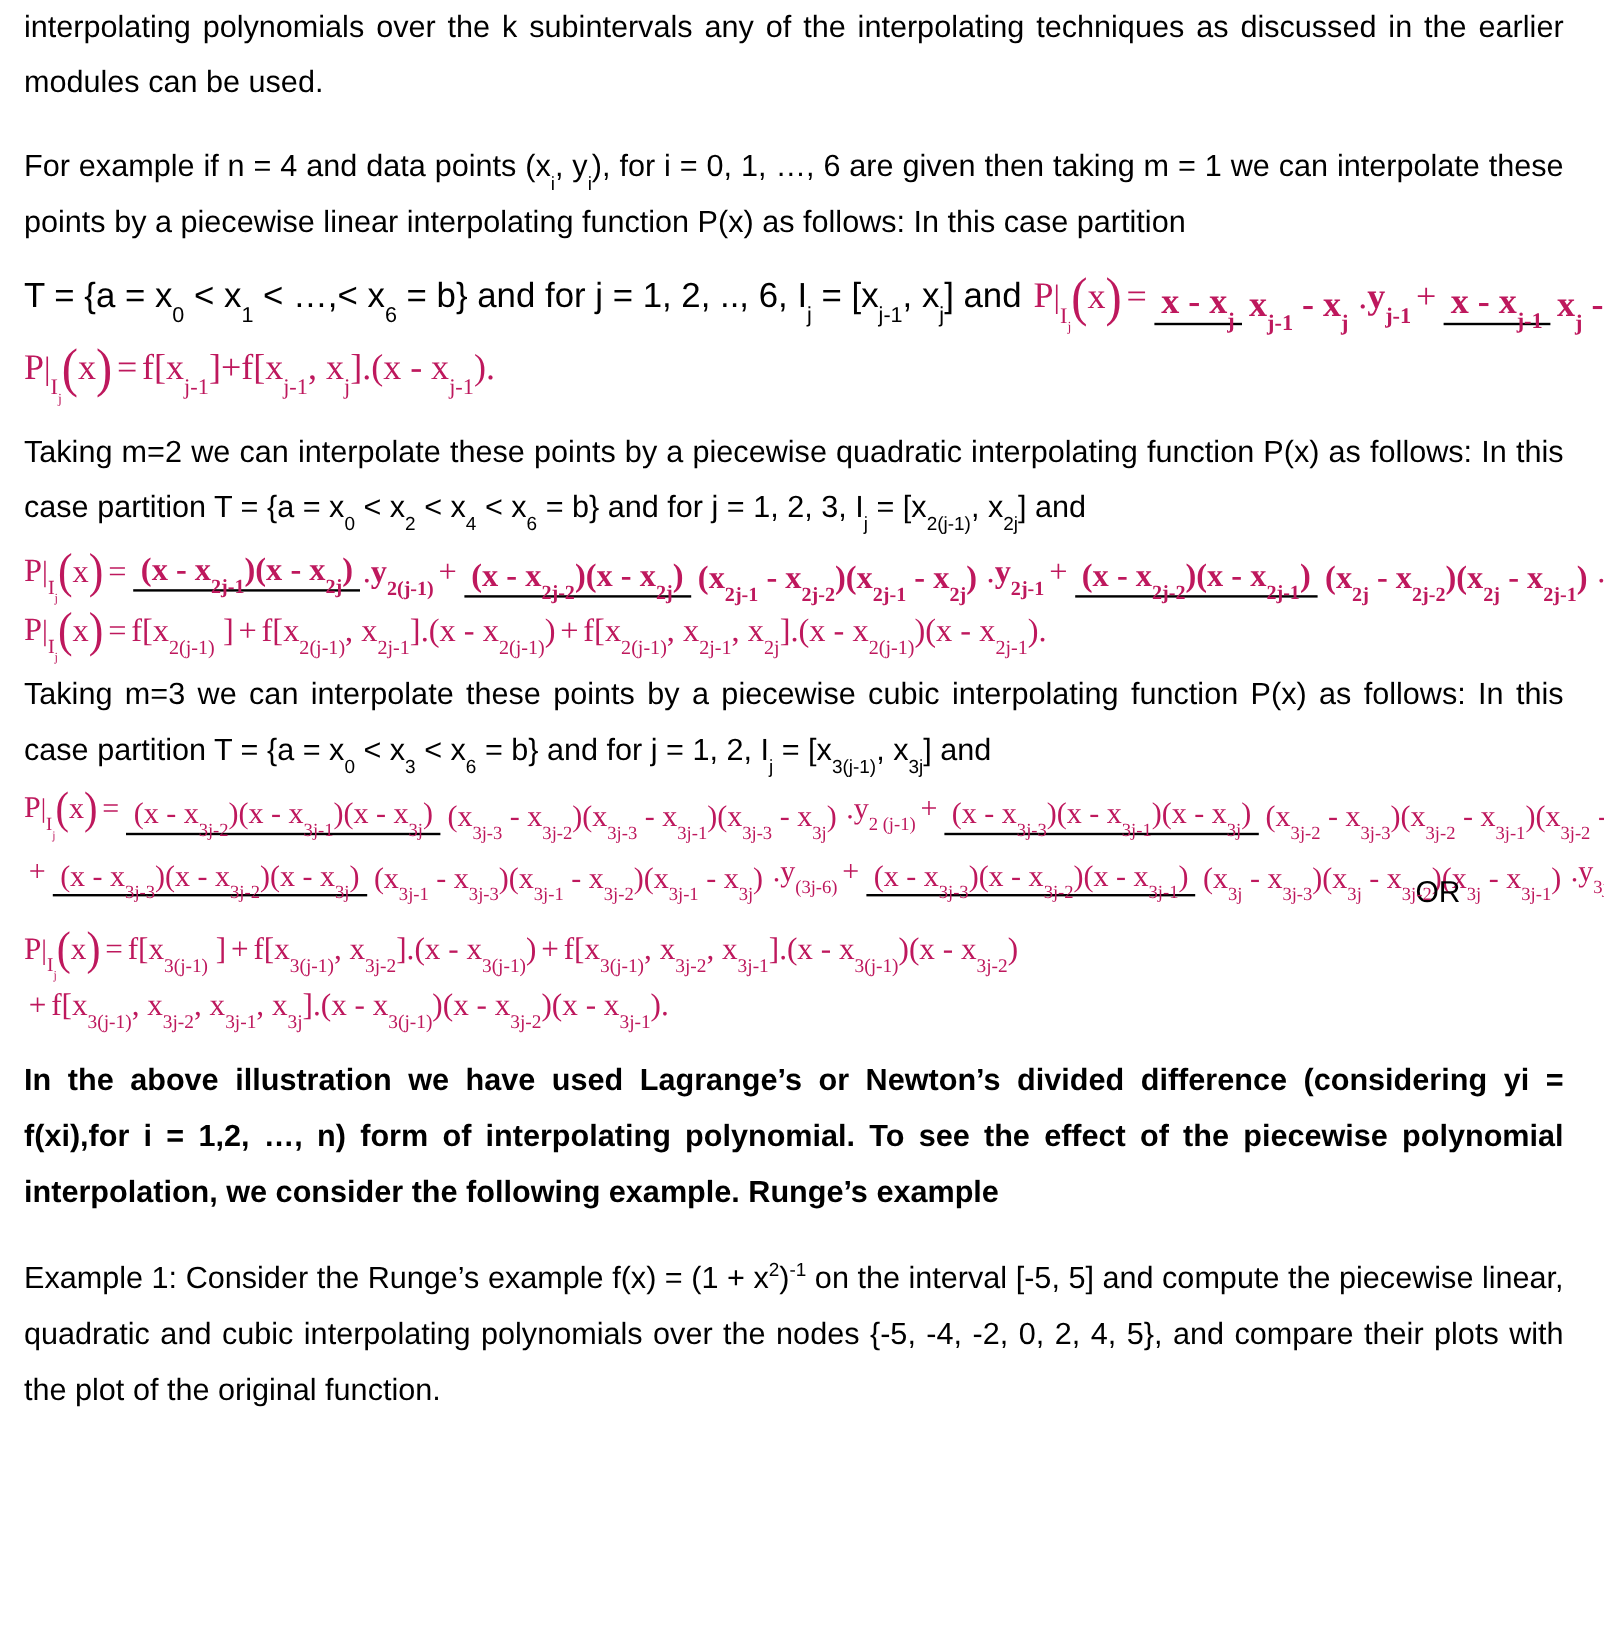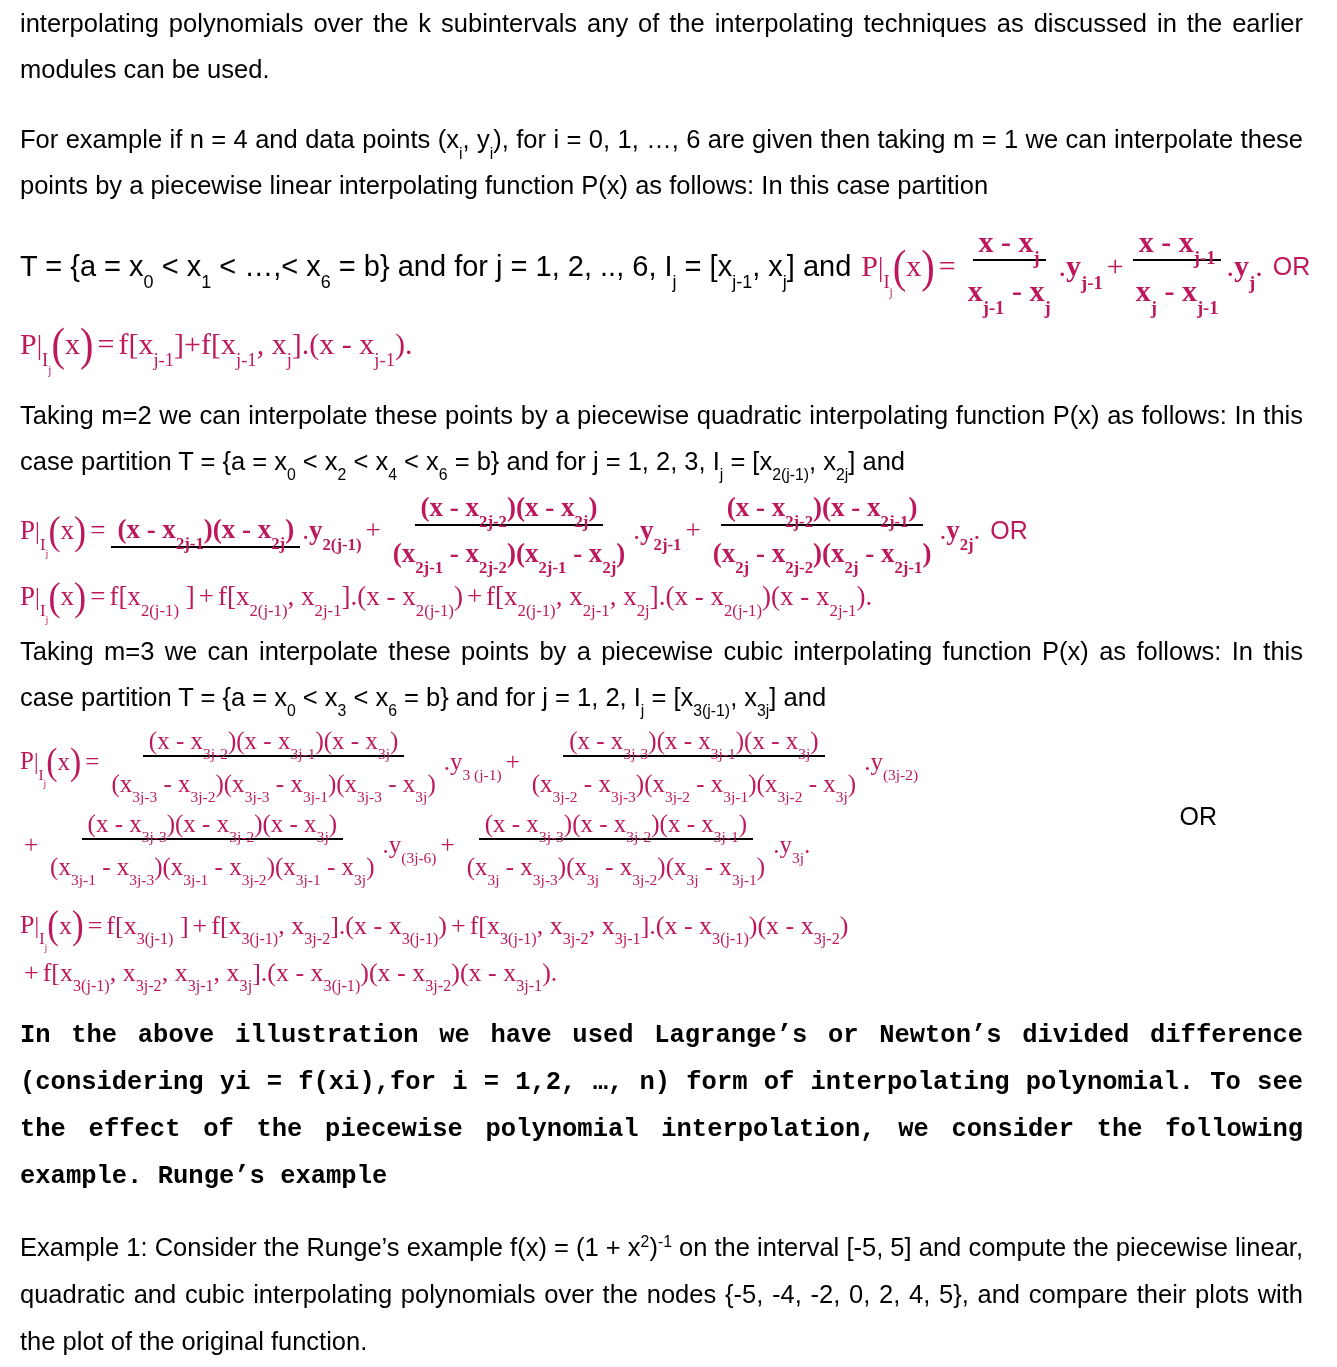--- a/index.html
+++ b/index.html
@@ -23,21 +23,21 @@
   }
   .body-text {
     font-family: "Liberation Sans", sans-serif;
     font-size: 25.5px;
     line-height: 46px;
     text-align: justify;
     text-justify: inter-word;
     margin: 0 34px 0 20px;
     color: #000;
   }
-  .body-text.bold { font-weight: bold; font-family: Liberation Mono, monospace; }
+  .body-text.bold { font-weight: bold; }
   .para-gap { height: 24px; }
   .small-gap { height: 10px; }
 
   
   .math {
     font-family: "Liberation Serif", serif;
     font-size: 30px;
     color: #be185d;
     display: flex;
     align-items: center;
@@ -59,22 +59,21 @@
     top: 0.28em;
   }
   sup, .sup {
     font-size: 0.62em;
     vertical-align: super;
     line-height: 0;
   }
   
   .frac {
     display: inline-flex;
-    flex-direction: column;
-    align-items: center;
+    align-items: flex-end;
     vertical-align: middle;
     margin: 0 2px;
   }
   .frac .num, .frac .den {
     display: block;
     padding: 0 6px;
     white-space: nowrap;
     line-height: 1.18;
   }
   .frac .num { border-bottom: 2px solid #000; }
@@ -209,21 +208,21 @@
       <span class="m"><span>P</span><span style="font-size:0.9em;">|</span><sub><span>I</span><sub>j</sub></sub></span>
       <span class="paren-big">(</span>
       <span class="m">x</span>
       <span class="paren-big">)</span>
       <span class="op">=</span>
       <span class="frac">
         <span class="num"><span>(x - x</span><sub>3j-2</sub><span>)(x - x</span><sub>3j-1</sub><span>)(x - x</span><sub>3j</sub><span>)</span></span>
         <span class="den"><span>(x</span><sub>3j-3</sub><span> - x</span><sub>3j-2</sub><span>)(x</span><sub>3j-3</sub><span> - x</span><sub>3j-1</sub><span>)(x</span><sub>3j-3</sub><span> - x</span><sub>3j</sub><span>)</span></span>
       </span>
       <span class="m">.</span>
-        <span class="m"><span>y</span><sub>3 (j-1)</sub></span>
+        <span class="m"><span>y</span><sub>2 (j-1)</sub></span>
       <span class="op">+</span>
       <span class="frac">
         <span class="num"><span>(x - x</span><sub>3j-3</sub><span>)(x - x</span><sub>3j-1</sub><span>)(x - x</span><sub>3j</sub><span>)</span></span>
         <span class="den"><span>(x</span><sub>3j-2</sub><span> - x</span><sub>3j-3</sub><span>)(x</span><sub>3j-2</sub><span> - x</span><sub>3j-1</sub><span>)(x</span><sub>3j-2</sub><span> - x</span><sub>3j</sub><span>)</span></span>
       </span>
       <span class="m">.</span>
         <span class="m"><span>y</span><sub>(3j-2)</sub></span>
     </div>
 
     <div class="or-right" style="right:120px; top:76px;">OR</div>

